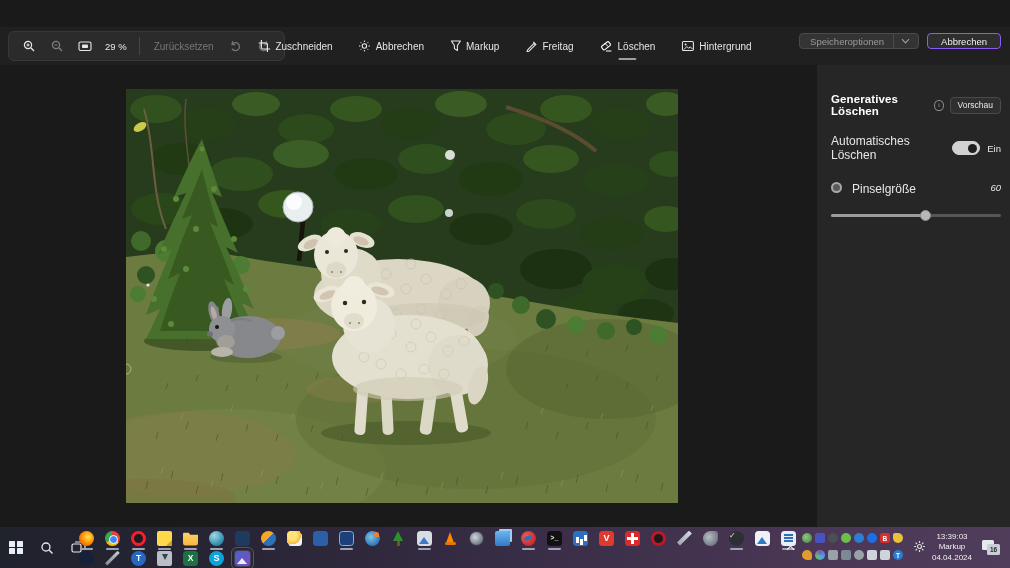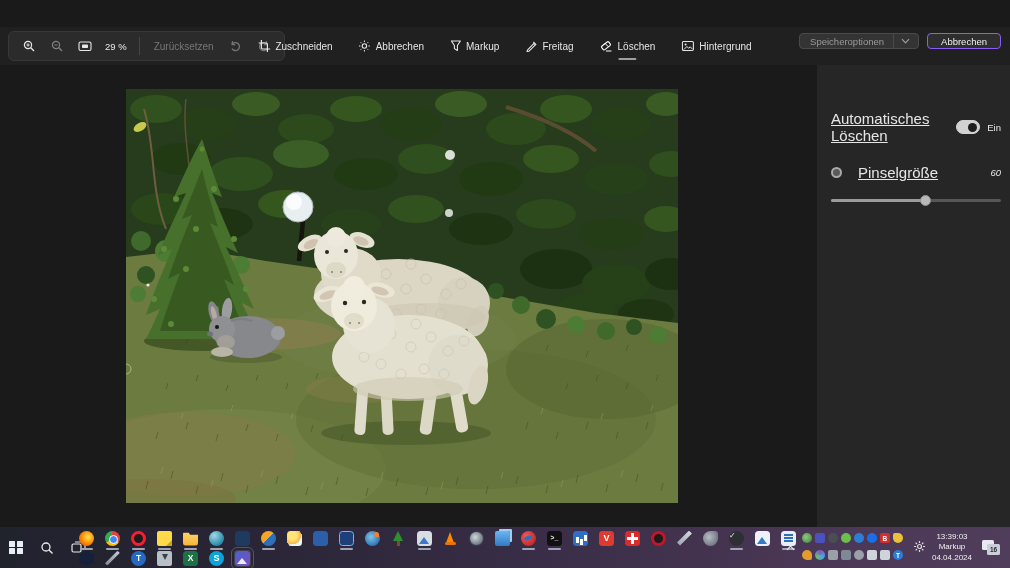--- a/index.html
+++ b/index.html
@@ -42,25 +42,25 @@
   .photo { position:absolute; left:126px; top:24px; width:552px; height:414px; background:#2a3d1e; }
   .photo svg { display:block; }
 
   
   .panel { width:193px; background:#262626; position:relative; padding:28px 9px 0 14px; }
   .panel-title-row { display:flex; align-items:center; gap:6px; }
   .panel-title { color:#ffffff; font-size:11.5px; font-weight:bold; letter-spacing:.1px; }
   .info-ic { width:11px; height:11px; border:1px solid #8f8f8f; border-radius:50%; color:#8f8f8f; font-size:7px; display:flex; align-items:center; justify-content:center; font-family:"Liberation Serif",serif; }
   .preview-badge { margin-left:auto; background:#2f2f2f; border:1px solid #4a4a4a; border-radius:4px; color:#e8e8e8; font-size:8.5px; padding:2.5px 7px; }
   .auto-row { margin-top:17px; display:flex; align-items:center; }
-  .panel-label { color:#e6e6e6; font-size:15px;text-decoration:underline; }
+  .panel-label { color:#e6e6e6; font-size:12px; }
   .toggle { margin-left:auto; width:30px; height:14px; border-radius:8px; background:#d2d2d2; border:1px solid #d2d2d2; position:relative; }
   .toggle .knob { position:absolute; right:2px; top:2px; width:9px; height:9px; border-radius:50%; background:#1e1e1e; }
   .toggle-state { color:#e6e6e6; font-size:9.5px; margin-left:7px; width:14px; }
-  .brush-row { margin-top:20px; display:flex; align-items:center; gap:16px; }
+  .brush-row { margin-top:20px; display:flex; gap:10px; }
   .brush-ic { width:11px; height:11px; border-radius:50%; border:2px solid #a9a9a9; background:#5a5a5a; }
   .brush-val { margin-left:auto; color:#e6e6e6; font-size:9.5px;font-style:italic; }
   .slider { margin-top:13px; position:relative; height:12px; }
   .slider .track { position:absolute; top:5px; left:0; right:0; height:3px; border-radius:2px; background:#565656; }
   .slider .fill { position:absolute; top:5px; left:0; width:55%; height:3px; border-radius:2px; background:#9b9b9b; }
   .slider .handle { position:absolute; top:1px; left:55%; margin-left:-5px; width:11px; height:11px; border-radius:50%; background:#b8b8b8; border:1px solid #8f8f8f; }
 
   
   .taskbar { position:absolute; left:0; right:0; bottom:0; height:41px;
     background:linear-gradient(90deg,#20222c 0%,#292536 25%,#3a2e48 55%,#4a3755 80%,#503d5b 100%); }
@@ -451,20 +451,25 @@
               <circle cx="238" cy="213" r="2.2" fill="#2c2820"></circle>
             <ellipse cx="228" cy="232" rx="10" ry="8" fill="#e2dcca"></ellipse>
             <circle cx="224" cy="234" r="1" fill="#8a8172"></circle>
               <circle cx="233" cy="234" r="1" fill="#8a8172"></circle>
           </g>
         </svg>
       </div>
     </div>
 
     <div class="panel">
+      <div class="panel-title-row">
+        <span class="panel-title">Generatives Löschen</span>
+        <span class="info-ic">i</span>
+        <span class="preview-badge">Vorschau</span>
+      </div>
       <div class="auto-row">
         <span class="panel-label">Automatisches Löschen</span>
         <span class="toggle">
             <span class="knob"></span>
           </span>
         <span class="toggle-state">Ein</span>
       </div>
       <div class="brush-row">
         <span class="brush-ic"></span>
         <span class="panel-label">Pinselgröße</span>

